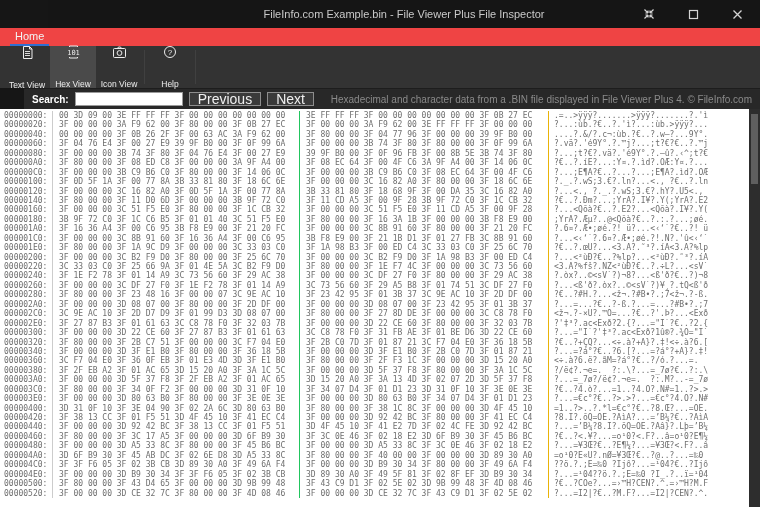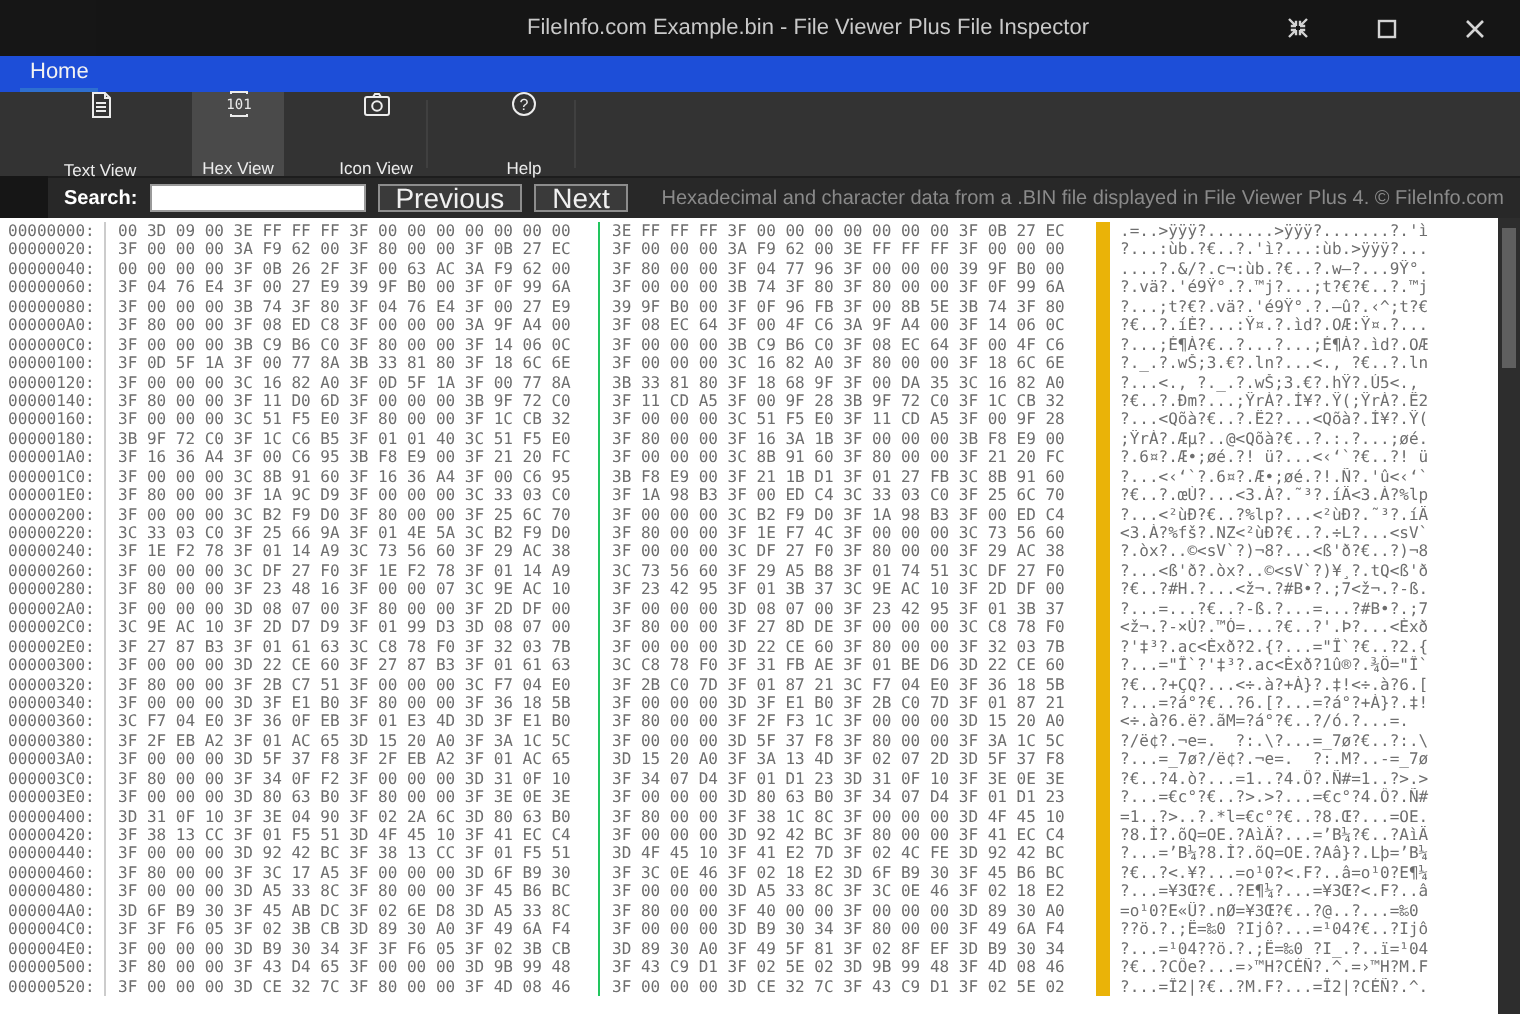--- a/index.html
+++ b/index.html
@@ -7,25 +7,25 @@
        font-family:"Liberation Sans",sans-serif;-webkit-font-smoothing:antialiased;}
 
   
   .titlebar{height:28px;background:#151515;position:relative;display:flex;align-items:center;margin-left:48px;}
   .title{position:absolute;left:0;right:0;text-align:center;font-size:11px;color:#c9c9c9;pointer-events:none;}
   .winbtns{margin-left:auto;display:flex;align-items:center;gap:30px;padding-right:16px;z-index:2;}
   .winbtn{width:14px;height:14px;display:flex;align-items:center;justify-content:center;color:#d4d4d4;}
   .winbtn svg{display:block;}
 
   
-  .tabstrip{height:18px;background:#1d4ed8;display:flex;align-items:flex-end;padding-left:10px;}
+  .tabstrip{height:18px;background:#ef4444;display:flex;align-items:flex-end;padding-left:10px;}
   .tab{font-size:11px;color:#f2f2f2;padding:0 5px 2px;border-bottom:2px solid #2e6fd0;}
   .toolbar{height:42px;background:#333333;display:flex;align-items:stretch;padding-left:4px;}
   .tbtn{display:flex;flex-direction:column;align-items:center;justify-content:center;gap:20px;
-        min-width:38px;padding:2px 4px;color:#ececec;font-size:8.5px;white-space:nowrap;margin-left:23px;}
+        min-width:38px;padding:2px 4px;color:#ececec;font-size:8.5px;white-space:nowrap;}
   .tbtn.sel{background:#4a4a4a;}
   .tsep{width:1px;background:#404040;margin:4px 2px;}
   .ticon{height:15px;display:flex;align-items:center;justify-content:center;}
 
   
   .searchbar{height:20px;background:#282828;border-top:1px solid #1d1d1d;
              display:flex;align-items:center;padding:0 8px;gap:6px;margin-left:24px;}
   .searchlabel{font-size:10px;font-weight:bold;color:#ffffff;}
   .searchinput{width:102px;height:12px;border:1px solid #9a9a9a;background:#ffffff;
                font-size:9px;padding:0 2px;outline:none;}
@@ -34,21 +34,21 @@
   .status{margin-left:auto;color:#8a8a8a;font-size:10px;white-space:nowrap;overflow:hidden;}
 
   
   .hexwrap{position:relative;height:479px;background:#ffffff;}
   .hexrows{position:absolute;left:0;top:0;right:11px;bottom:0;overflow:hidden;
            font-family:"DejaVu Sans Mono",monospace;font-size:8px;line-height:9.45px;
            color:#6e6e6e;padding-top:2px;}
   .hexrow{display:flex;height:9.45px;white-space:pre;}
   .off{width:48px;padding-left:4px;border-right:1px solid #cccccc;flex:0 0 auto;}
   .h1{width:240px;padding-left:6px;border-right:1px solid #22c55e;flex:0 0 auto;}
-  .h2{width:242px;padding-left:6px;border-right:7px solid #eab308;flex:0 0 auto;}
+  .h2{width:242px;padding-left:6px;border-right:1px solid #eab308;flex:0 0 auto;}
   .asc{padding-left:5px;flex:1;overflow:hidden;}
   .vscroll{position:absolute;right:0;top:0;width:11px;height:100%;background:#2d2d2d;}
   .vthumb{position:absolute;left:2px;right:2px;top:5px;height:70px;background:#5f5f5f;}
 </style>
 </head>
 <body>
 
 <div class="titlebar">
   <div class="title">FileInfo.com Example.bin - File Viewer Plus File Inspector</div>
   <div class="winbtns">

